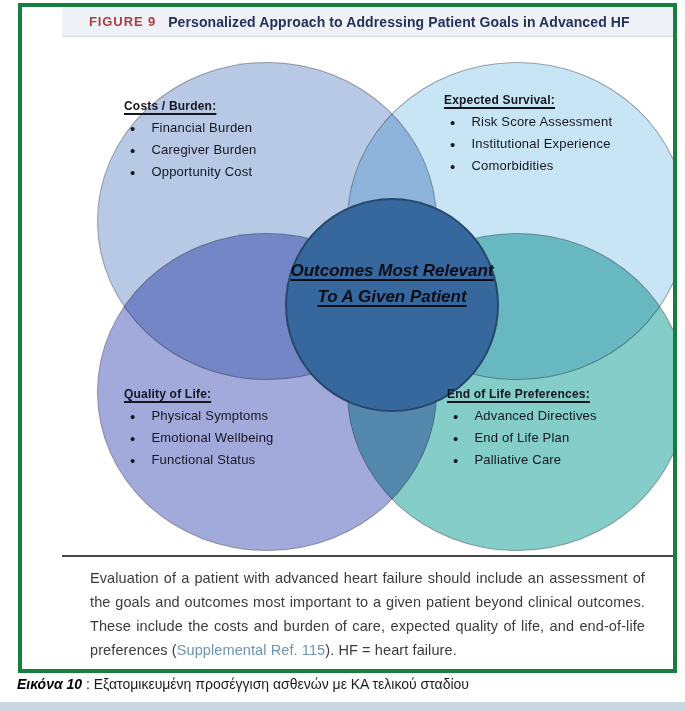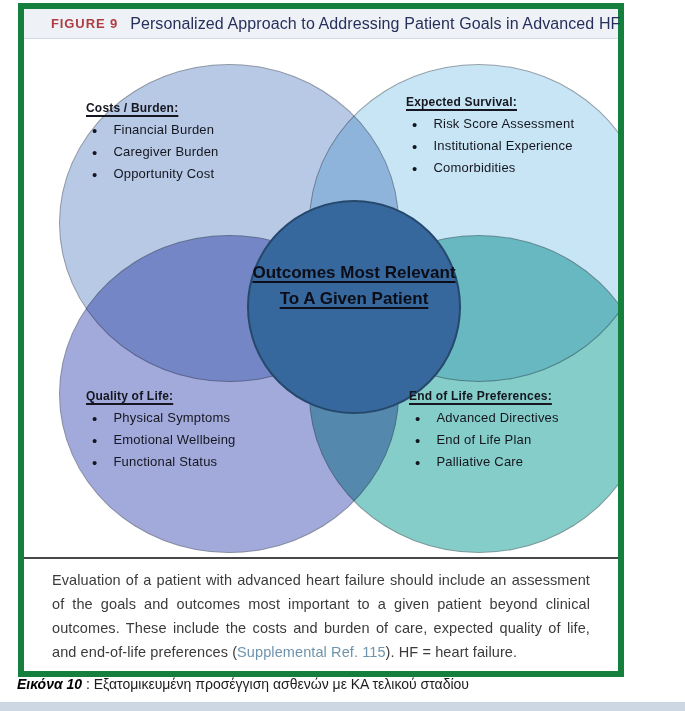--- a/index.html
+++ b/index.html
@@ -8,45 +8,46 @@
     font-family:"Liberation Sans", sans-serif;
     background:#ffffff;
     position:relative;
     overflow:hidden;
   }
 
   
   .figure-box {
     position:absolute;
     left:18px; top:3px;
-    width:606px;
-    border:6px solid #15803d;
+    width:659px;
+    border:4px solid #15803d;
     background:#ffffff;
+    padding-left:40px;
   }
 
   .figure-header {
     height:30px;
     background:#eef2f7;
     border-bottom:1px solid #d3dbe6;
     display:flex;
     align-items:center;
     padding-left:27px;
     gap:12px;
     white-space:nowrap;
   }
   .figure-label {
     color:var(--figure-label-color,#ae3c40);
     font-weight:bold;
     font-size:13px;
     letter-spacing:0.9px;
   }
   .figure-title {
     color:var(--figure-title-color,#272f5b);
-    font-weight:normal;
-    font-size:16px;
+    font-weight:bold;
+    font-size:14px;
     letter-spacing:0.1px;
   }
 
   
   .venn-area {
     position:relative;
     width:100%;
     height:518px;
     background:#ffffff;
     isolation:isolate;
@@ -108,20 +109,21 @@
     left:212px; top:221px;
     width:236px;
     text-align:center;
     font-weight:bold;
     font-size:17px;
     line-height:26px;
     color:#0c0d16;
     text-decoration:underline;
     text-decoration-thickness:1.5px;
     text-underline-offset:3px;
+    font-style:italic;
   }
 
   
   .figure-caption {
     border-top:2px solid #474747;
     padding:9px 28px 7px 28px;
     font-size:14.5px;
     line-height:24px;
     color:#3b3b3b;
     text-align:justify;

